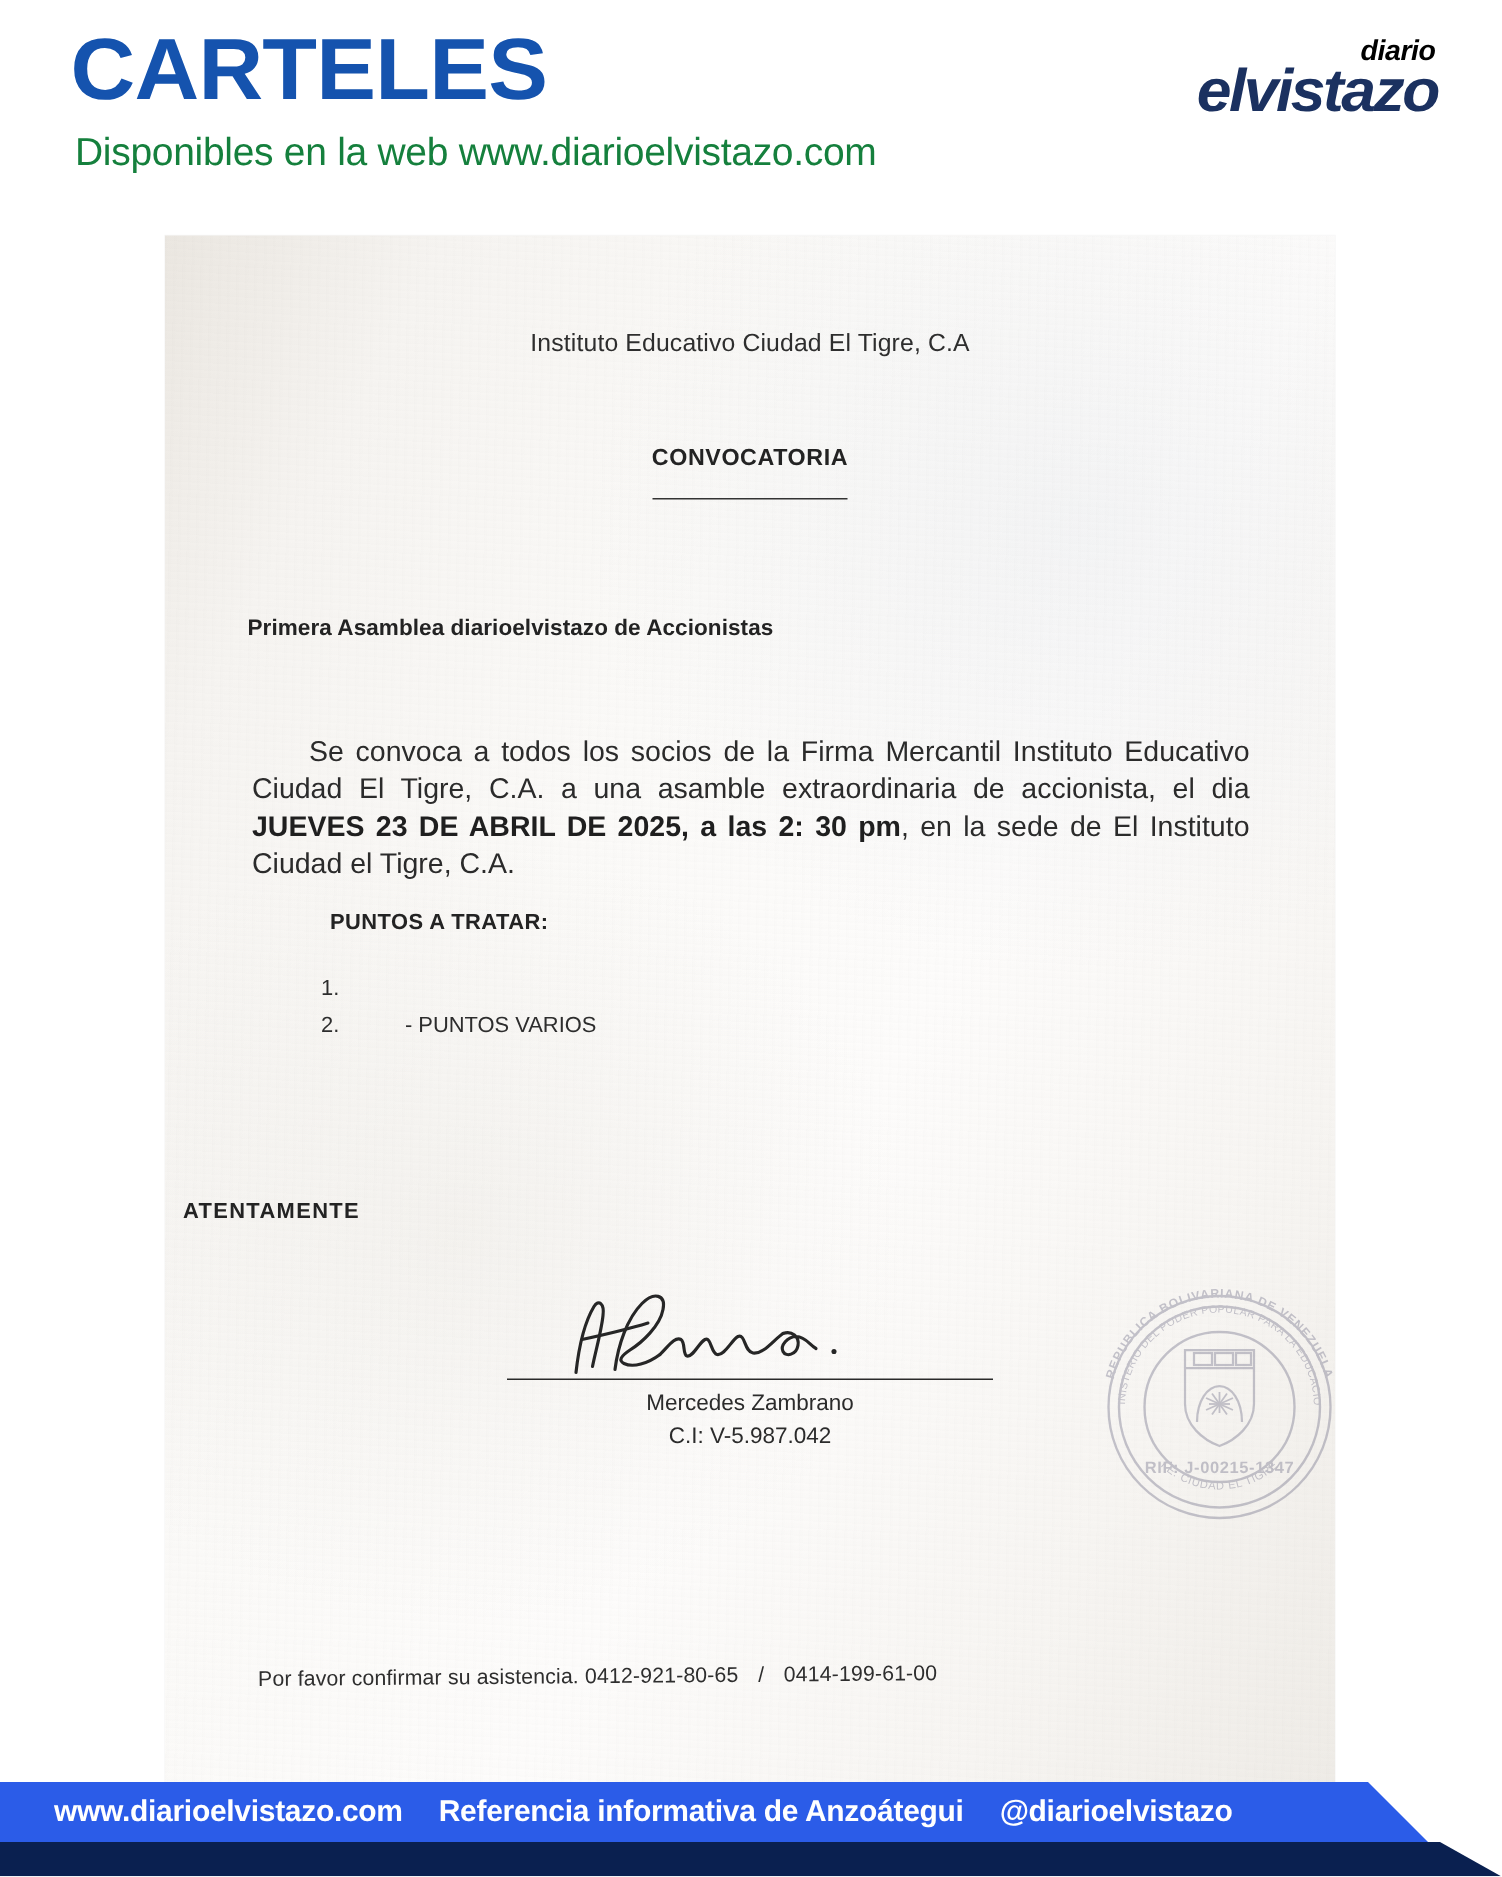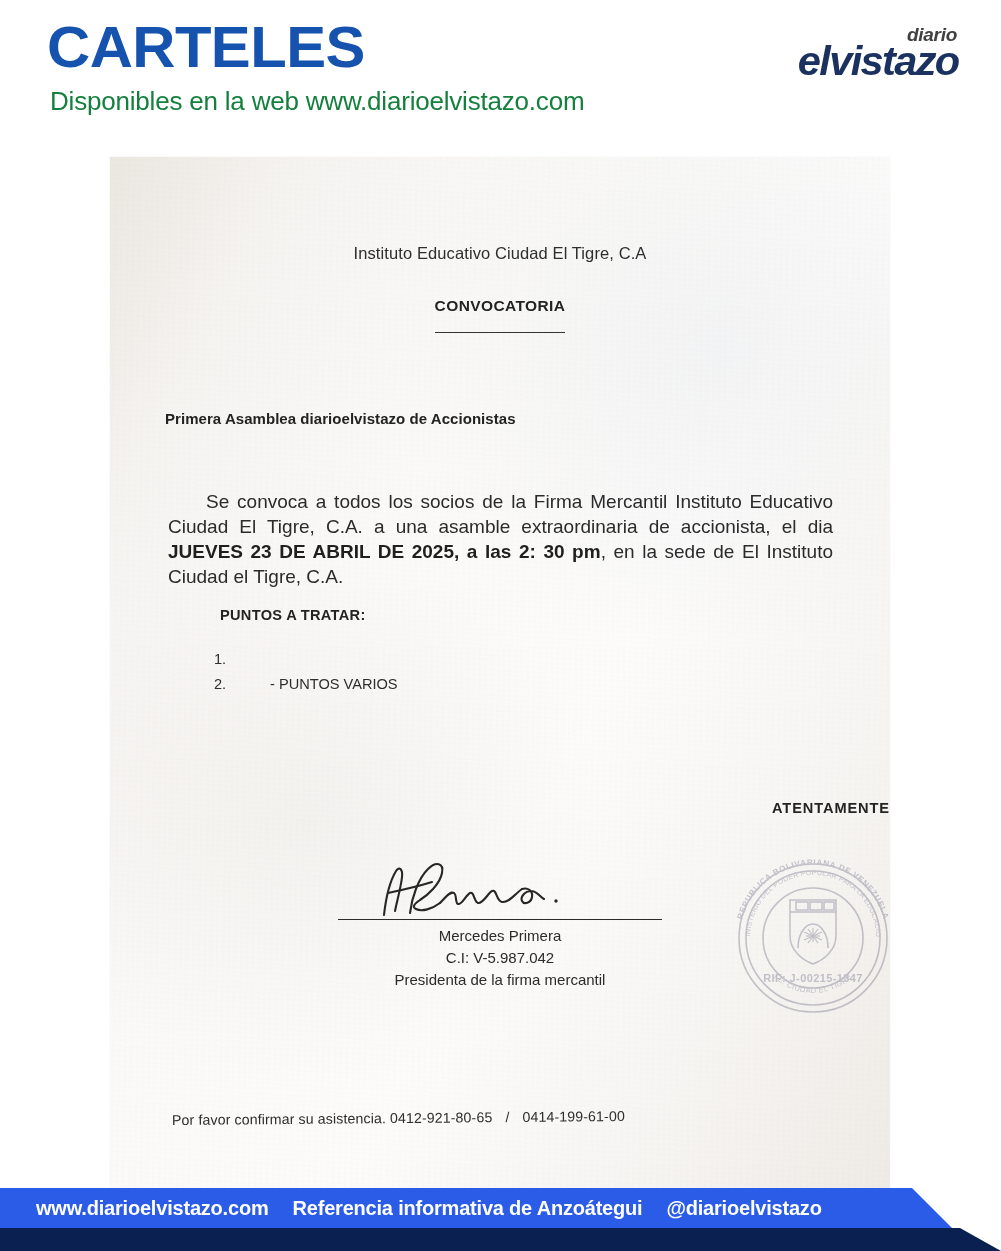--- a/index.html
+++ b/index.html
@@ -56,21 +56,21 @@
     width: 200px;
     height: 64px;
   }
   .logo-diario {
     position: absolute;
     right: 2px;
     top: 0px;
     font-size: 19px;
     font-style: italic;
     font-weight: bold;
-    color: #404040;
+    color: #000000;
     letter-spacing: -0.3px;
   }
   .logo-elvistazo {
     position: absolute;
     right: 0px;
     top: 17px;
     font-size: 40px;
     font-style: italic;
     font-weight: bold;
     color: #1b3160;
@@ -106,21 +106,21 @@
   .doc {
     position: absolute;
     inset: 0;
     color: #2b2b2b;
     font-family: "Liberation Sans", sans-serif;
   }
 
   .doc-org {
     position: absolute;
     left: 0; right: 0;
-    top: 87px;
+    top: 63px;
     text-align: center;
     font-size: 16.5px;
     color: #2e2e2e;
     letter-spacing: 0.1px;
   }
 
   .doc-title {
     position: absolute;
     left: 0; right: 0;
     top: 140px;
@@ -180,23 +180,23 @@
     align-items: baseline;
     font-size: 14.6px;
     line-height: 25px;
     color: #2d2d2d;
   }
   .point-num { width: 56px; flex: none; }
   .point-text { white-space: nowrap; }
 
   .doc-closing {
     position: absolute;
-    left: 0; right: 0;
+    left: 12px; right: 0;
     top: 643px;
-    text-align: right;
+    text-align: left;
     font-size: 14.6px;
     font-weight: bold;
     letter-spacing: 0.9px;
     color: #232323;
   }
 
   
   .sig-block {
     position: absolute;
     left: 228px;
@@ -335,23 +335,22 @@
         <svg width="230" height="62" viewBox="0 0 230 62" fill="none" aria-hidden="true">
           <path d="M8 58 C10 40 14 24 20 14 C23 9 27 12 26 20 C25 30 21 44 19 54" stroke="#262626" stroke-width="2.1" stroke-linecap="round" fill="none"></path>
           <path d="M12 36 C26 33 40 30 56 25" stroke="#262626" stroke-width="2" stroke-linecap="round" fill="none"></path>
           <path d="M34 56 C36 40 42 22 52 12 C60 4 68 6 66 16 C64 27 52 38 44 43 C38 47 36 50 40 52 C46 55 56 52 64 46" stroke="#262626" stroke-width="2.1" stroke-linecap="round" fill="none"></path>
           <path d="M64 46 C70 40 74 34 78 36 C81 38 79 46 82 47 C86 48 90 38 94 36 C98 34 98 45 102 46 C107 47 112 36 116 34 C121 32 120 44 126 45 C133 46 140 36 146 32" stroke="#262626" stroke-width="2.1" stroke-linecap="round" fill="none"></path>
           <path d="M146 32 C152 30 157 34 156 40 C155 46 148 48 146 44 C144 40 149 34 155 34 C161 34 164 40 168 42" stroke="#262626" stroke-width="2.1" stroke-linecap="round" fill="none"></path>
           <circle cx="180" cy="44" r="1.7" fill="#262626"></circle>
         </svg>
       </div>
       <div class="sig-rule"></div>
-      <div class="sig-name">Mercedes Primera</div>
+      <div class="sig-name">Mercedes Zambrano</div>
       <div class="sig-id">C.I: V-5.987.042</div>
-      <div class="sig-role">Presidenta de la firma mercantil</div>
     </div>
 
     <div class="seal">
       <svg width="186" height="170" viewBox="0 0 186 170" aria-hidden="true">
         <defs>
           <path id="arcOuter" d="M 20 88 A 73 73 0 0 1 166 88" fill="none"></path>
           <path id="arcInner" d="M 30 88 A 63 63 0 0 1 156 88" fill="none"></path>
           <path id="arcBottom" d="M 36 86 A 57 57 0 0 0 150 86" fill="none"></path>
         </defs>
         <g stroke="#4b4a6b" fill="none" stroke-width="1.6">

